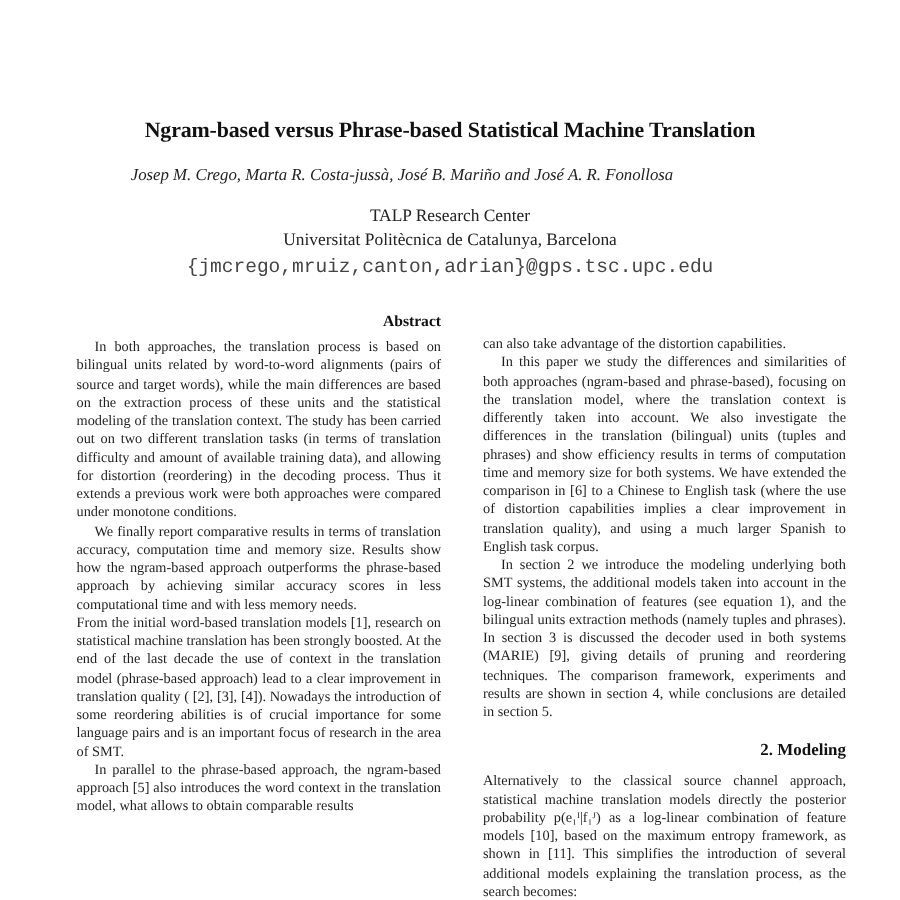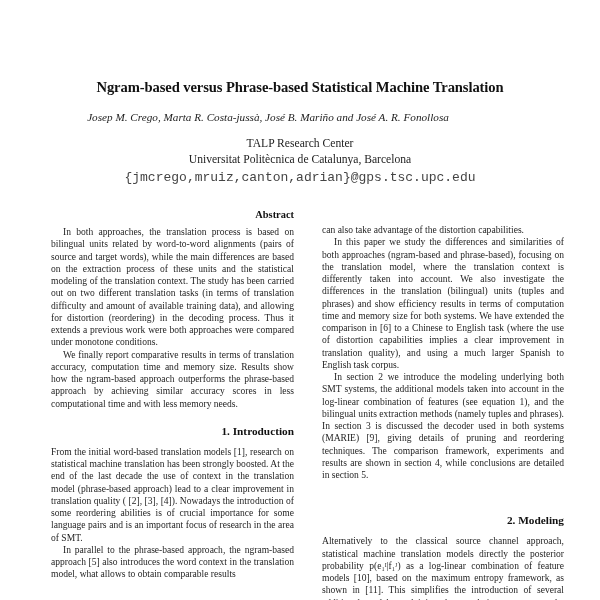--- a/index.html
+++ b/index.html
@@ -34,40 +34,39 @@
     .col.left { left: 51px; width: 243px; top: 208px; }
     .col.right { left: 322px; width: 242px; top: 224px; }
     .col p { margin: 0; }
     .col p.indent { text-indent: 12px; }
     .heading {
       text-align: right; font-weight: bold; font-size: 11.3px; color: #111;
       line-height: 14px;
     }
     .h-abstract { margin: 0 0 4px 0; font-size: 10.4px; }
     .h-intro { margin: 14px 0 8px 0; }
-    .h-model { margin: 32px 0 8px 0; }
+    .h-model { margin: 12px 0 8px 0; }
     .math { }
   </style>
 </head>
 <body>
 
 <div class="page">
 
   <div class="title">Ngram-based versus Phrase-based Statistical Machine Translation</div>
   <div class="authors">Josep M. Crego, Marta R. Costa-jussà, José B. Mariño and José A. R. Fonollosa</div>
   <div class="affil l2">Universitat Politècnica de Catalunya, Barcelona</div>
   <div class="affil l1">TALP Research Center</div>
   <div class="email">{jmcrego,mruiz,canton,adrian}@gps.tsc.upc.edu</div>
 
   <div class="col left">
     <div class="heading h-abstract">Abstract</div>
     <p class="indent">In both approaches, the translation process is based on bilingual units related by word-to-word alignments (pairs of source and target words), while the main differences are based on the extraction process of these units and the statistical modeling of the translation context. The study has been carried out on two different translation tasks (in terms of translation difficulty and amount of available training data), and allowing for distortion (reordering) in the decoding process. Thus it extends a previous work were both approaches were compared under monotone conditions.</p>
     <p class="indent">We finally report comparative results in terms of translation accuracy, computation time and memory size. Results show how the ngram-based approach outperforms the phrase-based approach by achieving similar accuracy scores in less computational time and with less memory needs.</p>
 
-    <div class="heading h-intro">1.  Introduction</div>
     <p>From the initial word-based translation models [1], research on statistical machine translation has been strongly boosted. At the end of the last decade the use of context in the translation model (phrase-based approach) lead to a clear improvement in translation quality ( [2], [3], [4]). Nowadays the introduction of some reordering abilities is of crucial importance for some language pairs and is an important focus of research in the area of SMT.</p>
     <p class="indent">In parallel to the phrase-based approach, the ngram-based approach  [5] also introduces the word context in the translation model, what allows to obtain comparable results</p>
   </div>
 
   <div class="col right">
     <p>can also take advantage of the distortion capabilities.</p>
     <p class="indent">In this paper we study the differences and similarities of both approaches (ngram-based and phrase-based), focusing on the translation model, where the translation context is differently taken into account. We also investigate the differences in the translation (bilingual) units (tuples and phrases) and show efficiency results in terms of computation time and memory size for both systems. We have extended the comparison in  [6] to a Chinese to English task (where the use of distortion capabilities implies a clear improvement in translation quality), and using a much larger Spanish to English task corpus.</p>
     <p class="indent">In section 2 we introduce the modeling underlying both SMT systems, the additional models taken into account in the log-linear combination of features (see equation 1), and the bilingual units extraction methods (namely tuples and phrases). In section 3 is discussed the decoder used in both systems (MARIE) [9], giving details of pruning and reordering techniques.  The comparison framework, experiments and results are shown in section 4, while conclusions are detailed in section 5.</p>
 
     <div class="heading h-model">2.  Modeling</div>

